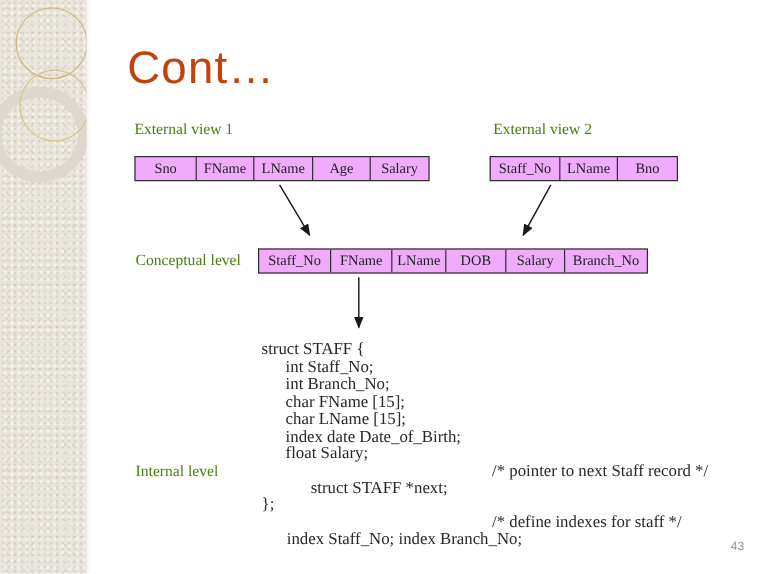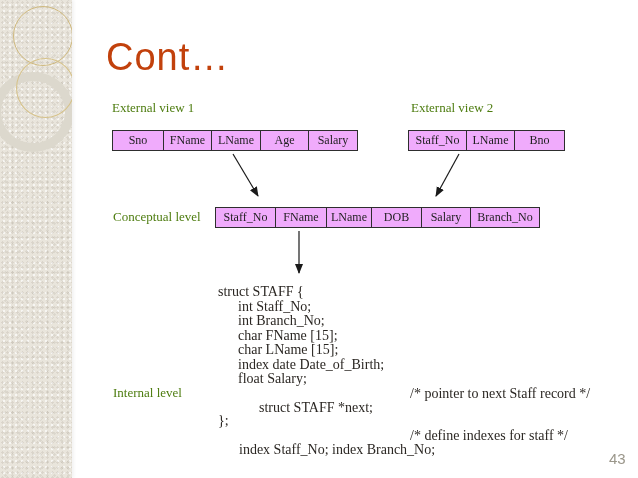--- a/index.html
+++ b/index.html
@@ -48,21 +48,21 @@
     font-size:14px;color:#2b2723;
   }
   .cl{position:relative;height:14.5px;line-height:14.5px;white-space:pre;}
   .cl.ind{padding-left:20px;}
   .cl.blank{height:13px;}
   .code-comment{position:absolute;left:192px;top:0;white-space:pre;}
 
   .pagenum{
     position:absolute;left:609px;top:450px;
     font-family:"Liberation Sans",sans-serif;
-    font-size:15px;color:#9a968a;
+    font-size:10px;color:#9a968a;
   }
 </style>
 </head>
 <body>
 
 <div class="slide">
 
   <div class="sidebar">
     <div class="ring ring-gray"></div>
     <div class="ring ring-gold-top"></div>

